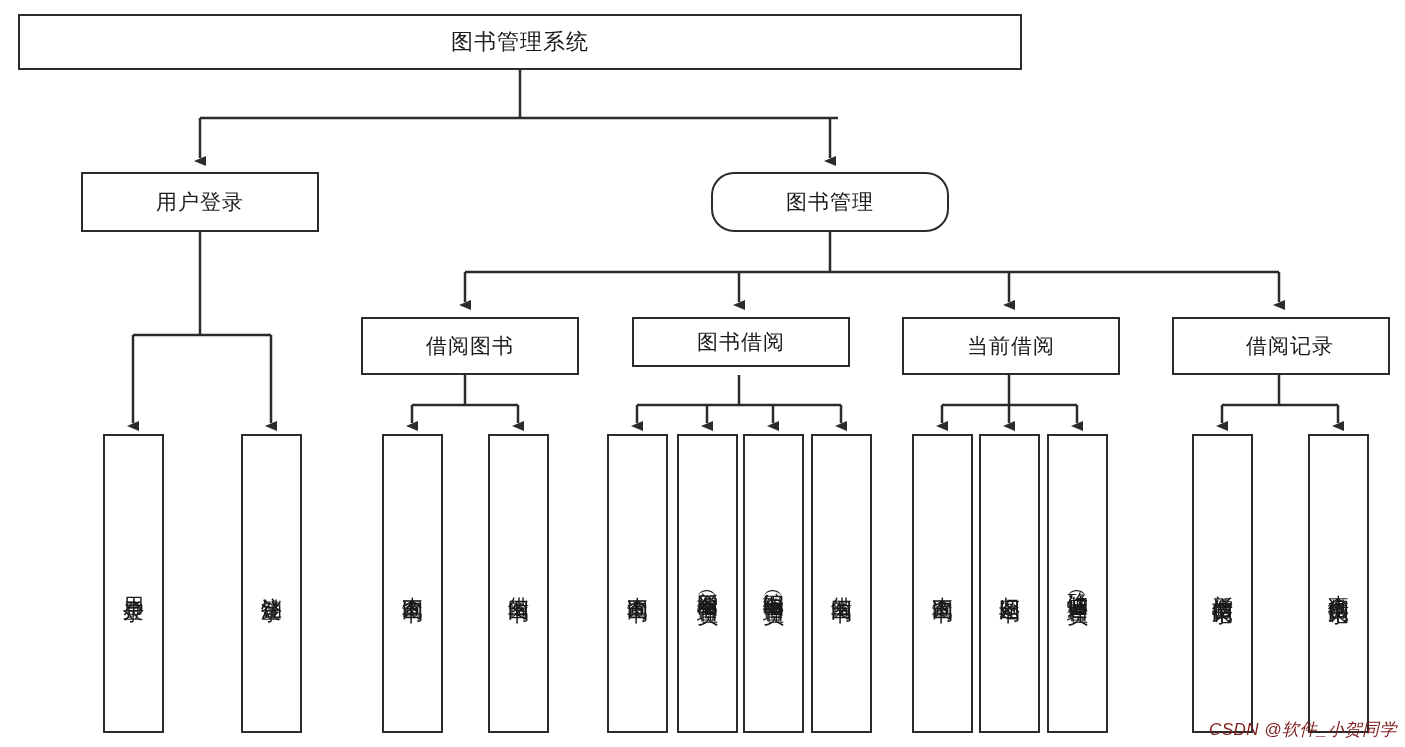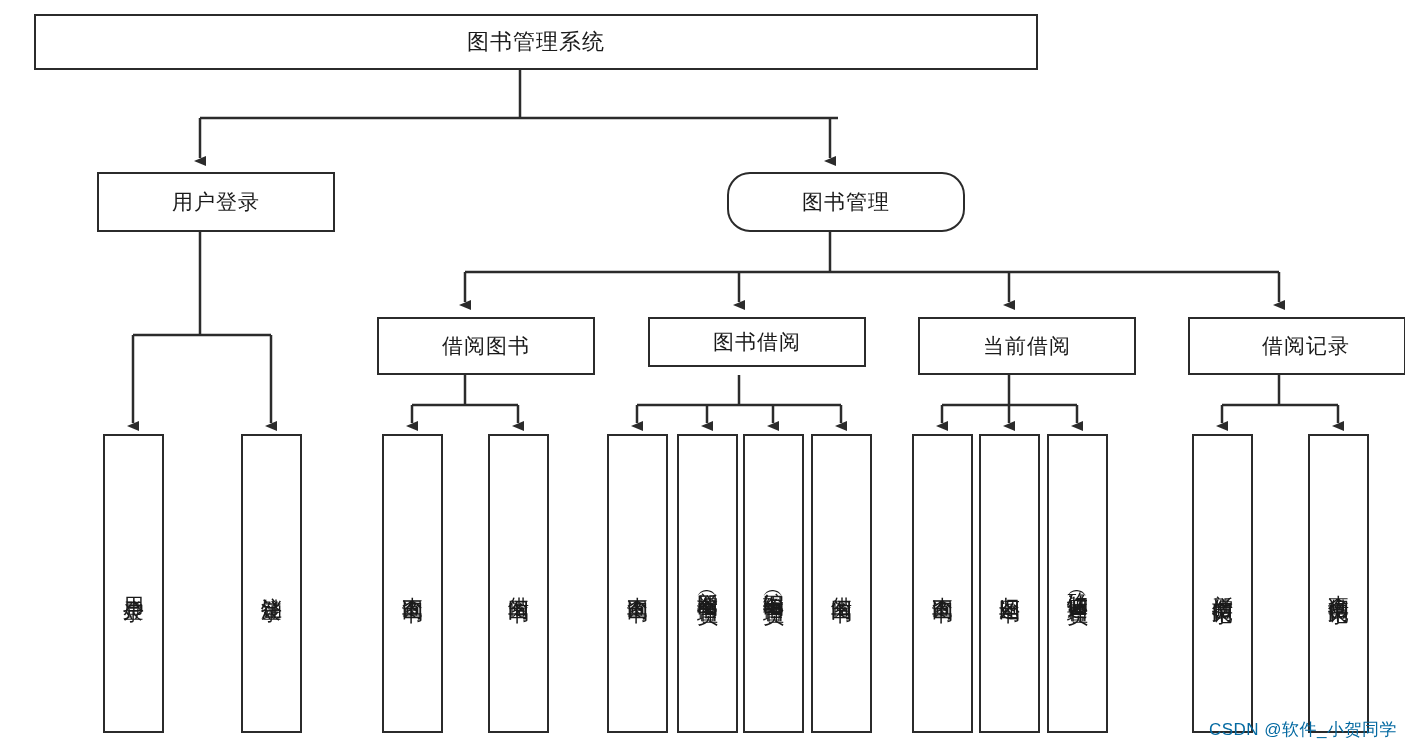--- a/index.html
+++ b/index.html
@@ -33,21 +33,20 @@
     display: flex;
     align-items: center;
     justify-content: center;
     color: #1a1a1a;
     overflow: hidden;
   }
   .node.h {
     font-size: 21px;
     letter-spacing: 1px;
     line-height: 1.2;
-    margin-left: 16px;
   }
   .node.root {
     font-size: 22px;
   }
   .node.v {
     font-size: 21px;
     writing-mode: vertical-rl;
     text-orientation: upright;
     letter-spacing: 2px;
     line-height: 1.05;
@@ -59,24 +58,25 @@
     writing-mode: vertical-rl;
     text-orientation: upright;
     display: block;
     text-align: center;
   }
   #watermark {
     position: absolute;
     right: 8px;
     bottom: 6px;
     font-size: 17px;
-    color: #0369a1;
+    color: #7f1d1d;
     letter-spacing: 0.5px;
     white-space: nowrap;
     user-select: none;
+    font-style: italic;
   }
 </style>
 </head>
 <body>
 
 <div id="diagram-root">
 
   <svg id="diagram-svg" viewBox="0 0 1405 747" xmlns="http://www.w3.org/2000/svg">
     <defs>
       <marker id="arrow" markerWidth="10" markerHeight="12" refX="2" refY="6" orient="auto" markerUnits="userSpaceOnUse">

